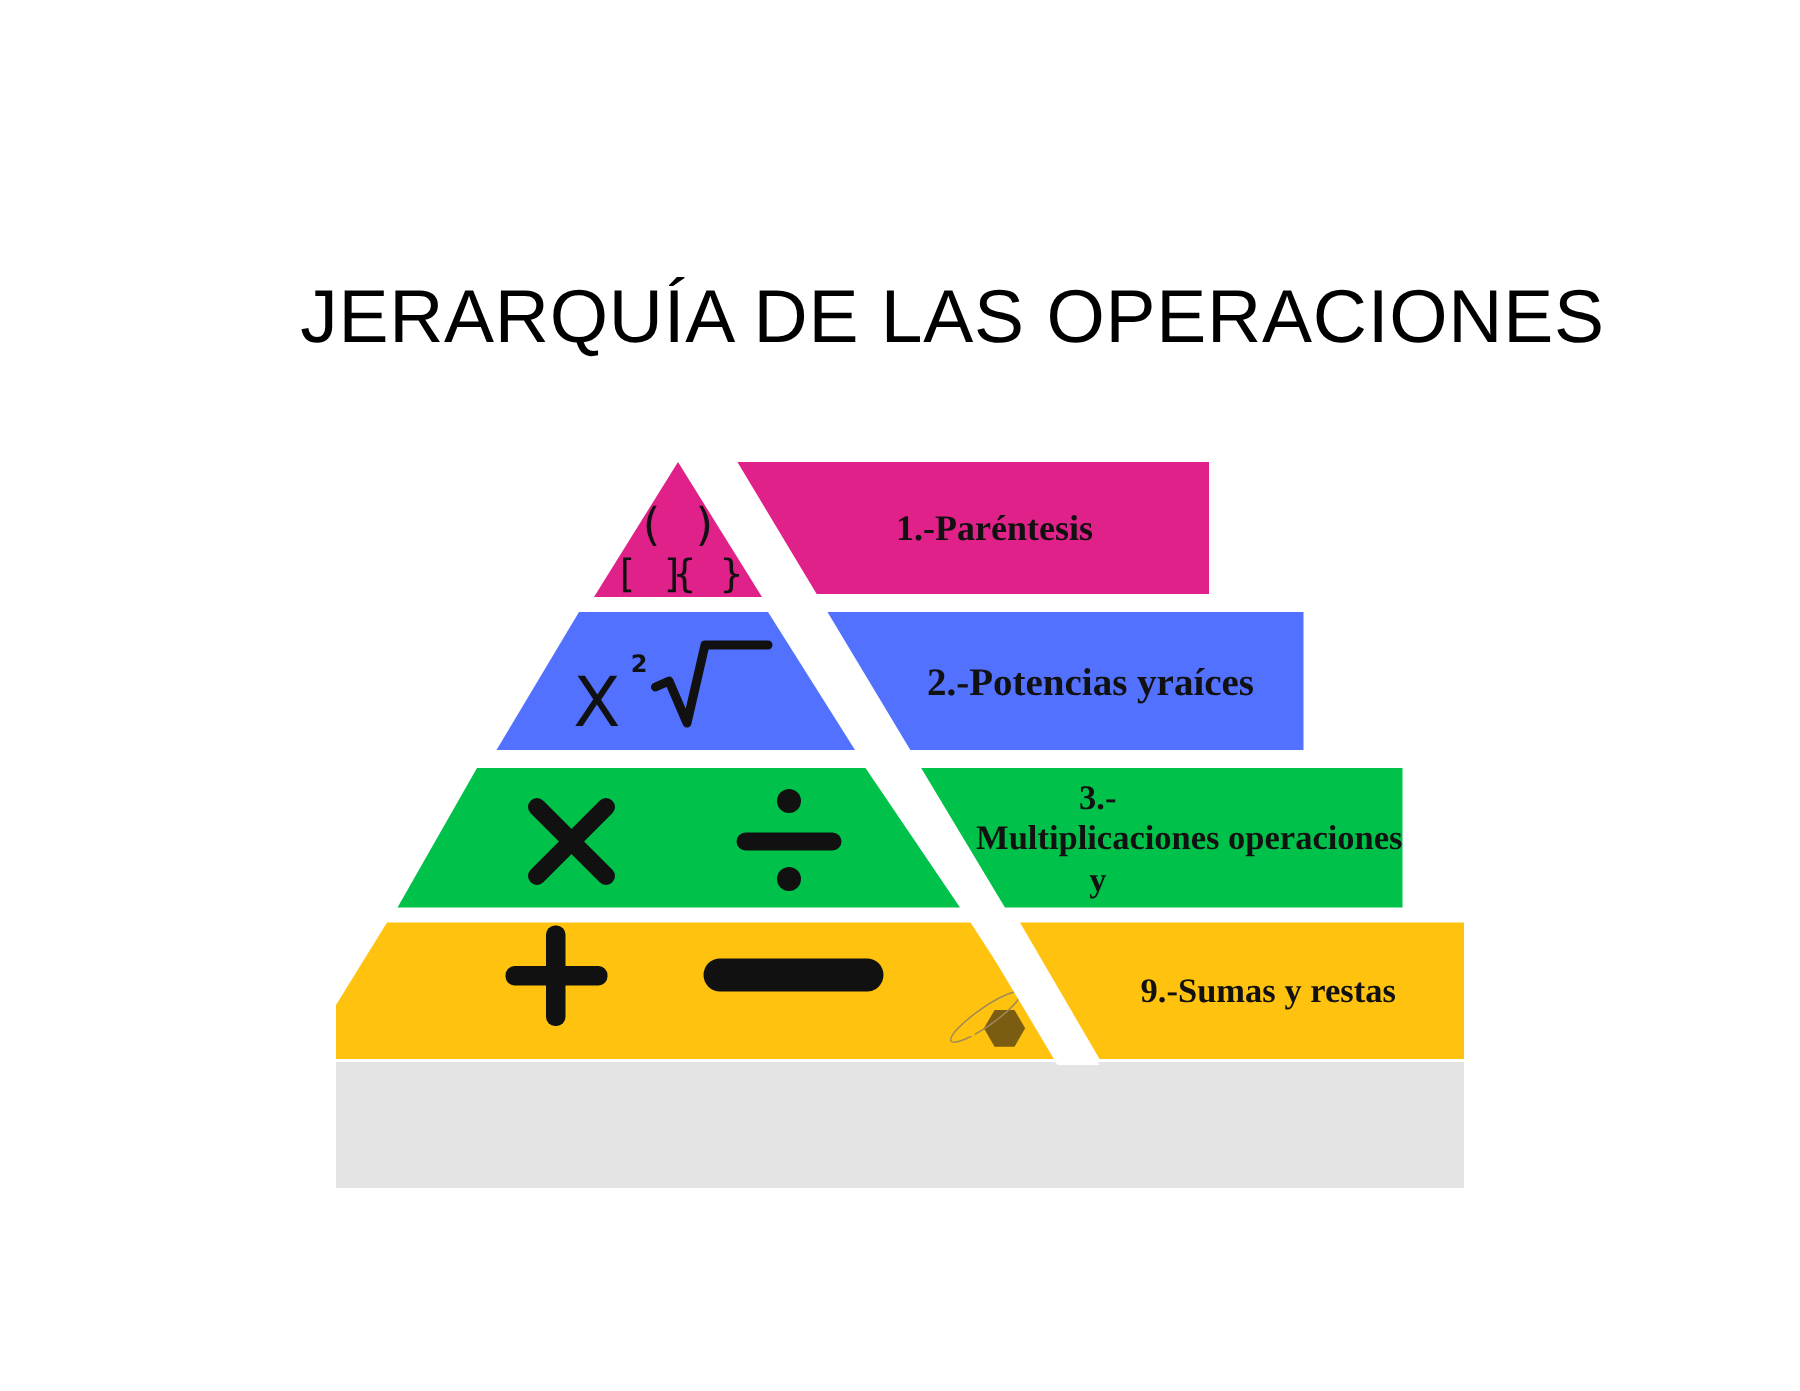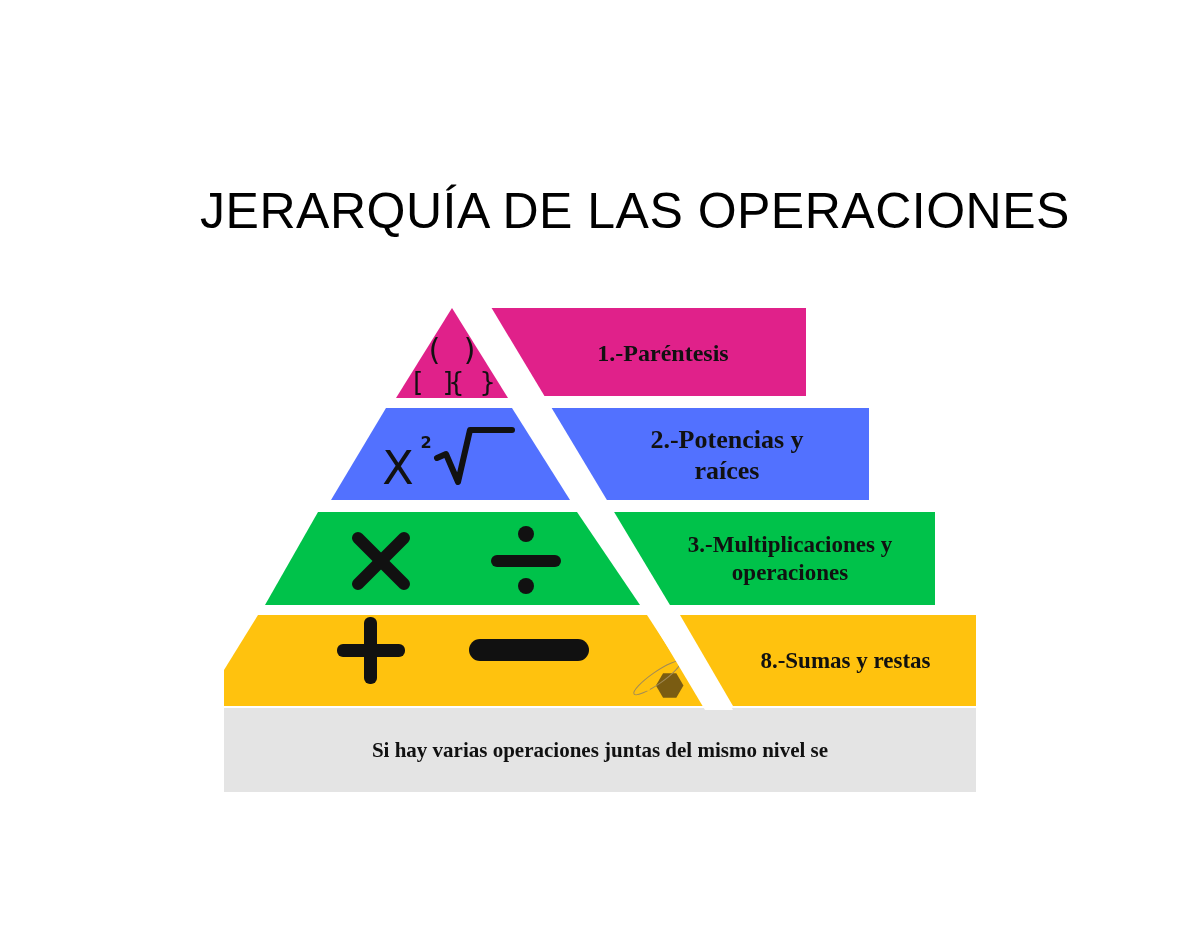--- a/index.html
+++ b/index.html
@@ -93,29 +93,28 @@
   </g>
 
   <polygon points="462,302 488,302 733,710 705,710" fill="#ffffff"></polygon>
 
 </svg>
 
 <div class="label" style="left:520px; top:310px; width:286px; height:86px; font-size:24px;">
   <span>1.-Paréntesis</span>
 </div>
 
-<div class="label" style="left:585px; top:410px; width:284px; height:90px; font-size:26px; flex-direction:column;">
+<div class="label" style="left:585px; top:410px; width:284px; height:90px; font-size:26px; flex-direction:row;">
   <span>2.-Potencias y</span>
   <span>raíces</span>
 </div>
 
-<div class="label" style="left:645px; top:514px; width:290px; height:90px; font-size:23px; flex-direction:column;">
+<div class="label" style="left:645px; top:514px; width:290px; height:90px; font-size:23px; flex-direction:row;">
   <span>3.-Multiplicaciones y</span>
   <span>operaciones</span>
 </div>
 
 <div class="label" style="left:715px; top:617px; width:261px; height:88px; font-size:23px;">
-  <span>8.-Sumas y restas</span>
+  <span>9.-Sumas y restas</span>
 </div>
 
 <div class="note">
-  <span>Si hay varias operaciones juntas del mismo nivel se</span>
 </div>
 
 </body></html>

